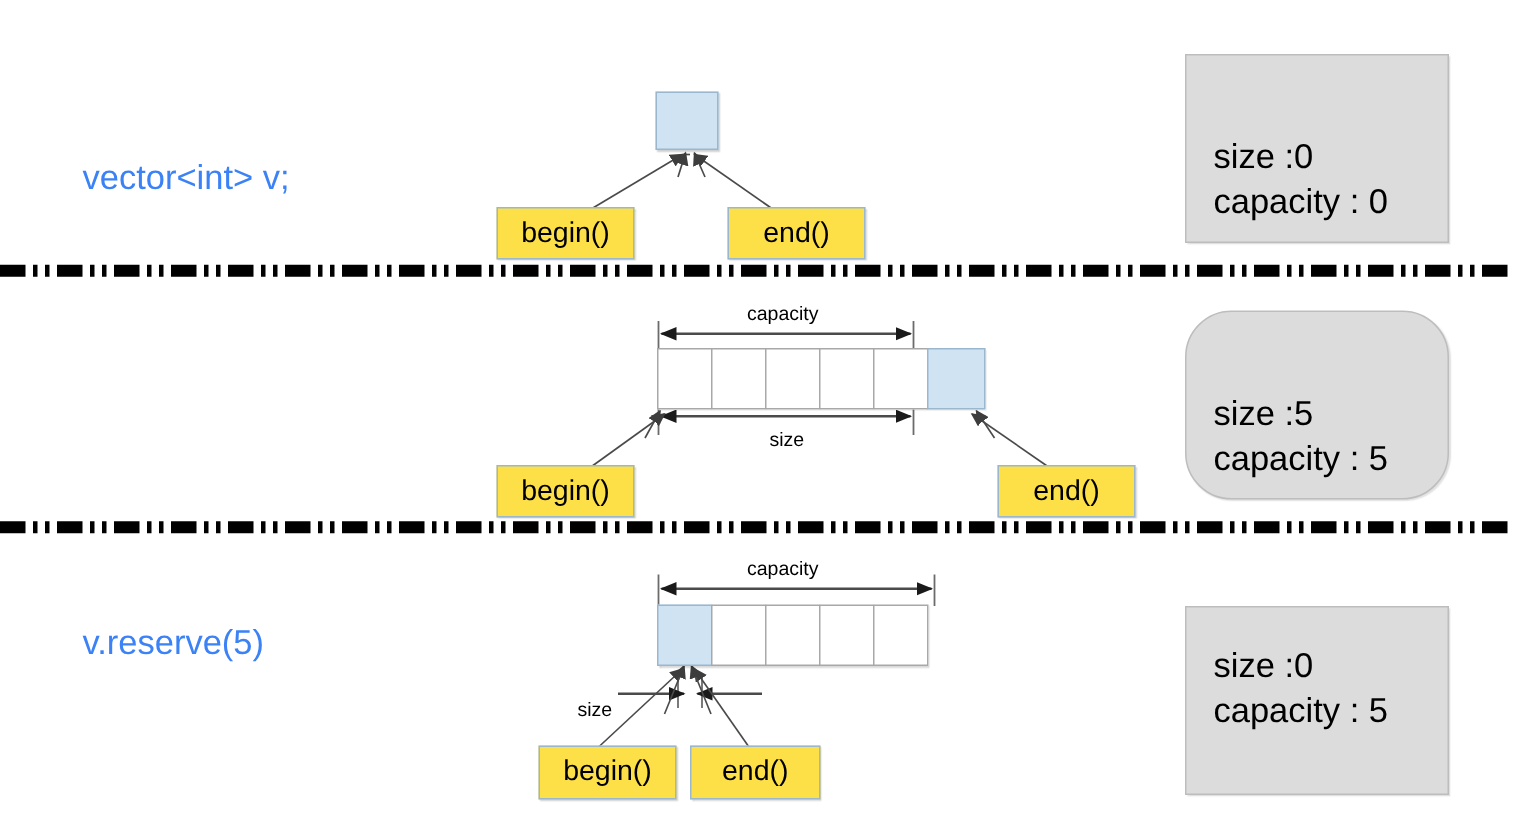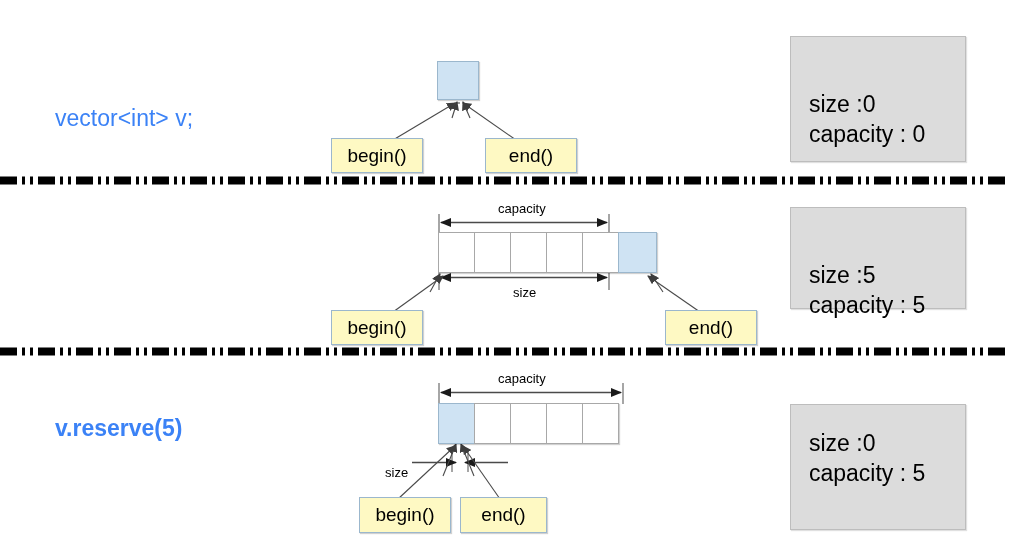--- a/index.html
+++ b/index.html
@@ -22,21 +22,21 @@
   
   .op-label {
     font-size: 23px;
     color: #3b82f6;
     white-space: nowrap;
     letter-spacing: 0px;
   }
 
   
   .blue-box {
-    background: #fef9c3;
+    background: #fde047;
     border: 1px solid #9bb7cd;
     box-sizing: border-box;
     display: flex;
     align-items: center;
     justify-content: center;
     font-size: 19px;
     color: #000000;
     box-shadow: 1px 1px 1px rgba(0,0,0,0.18);
   }
   .plain-blue {
@@ -184,26 +184,26 @@
     <div class="cell" style="width:37px; height:41px;"></div>
     <div class="cell" style="width:37px; height:41px;"></div>
     <div class="cell filled" style="width:39px; height:41px;"></div>
   </div>
 
   <div class="abs dim-label" style="left:513px; top:285px;">size</div>
 
   <div class="abs blue-box" style="left:331px; top:310px; width:92px; height:35px;">begin()</div>
   <div class="abs blue-box" style="left:665px; top:310px; width:92px; height:35px;">end()</div>
 
-  <div class="abs status-box" style="left:790px; top:207px; width:176px; height:102px;">
+  <div class="abs status-box" style="left:790px; top:207px; width:176px; height:126px;border-radius:31px;">
     <div class="status-text" style="top:54px;">size :5</div>
     <div class="status-text" style="top:84px;">capacity : 5</div>
   </div>
 
-  <div class="abs op-label" style="left:55px; top:415px;font-weight:bold;">v.reserve(5)</div>
+  <div class="abs op-label" style="left:55px; top:415px;">v.reserve(5)</div>
 
   <div class="abs dim-label" style="left:498px; top:371px;">capacity</div>
 
   <div class="abs arr" style="left:438px; top:403px;">
     <div class="cell filled" style="width:37px; height:41px;"></div>
     <div class="cell" style="width:37px; height:41px;"></div>
     <div class="cell" style="width:37px; height:41px;"></div>
     <div class="cell" style="width:37px; height:41px;"></div>
     <div class="cell" style="width:37px; height:41px;"></div>
   </div>

